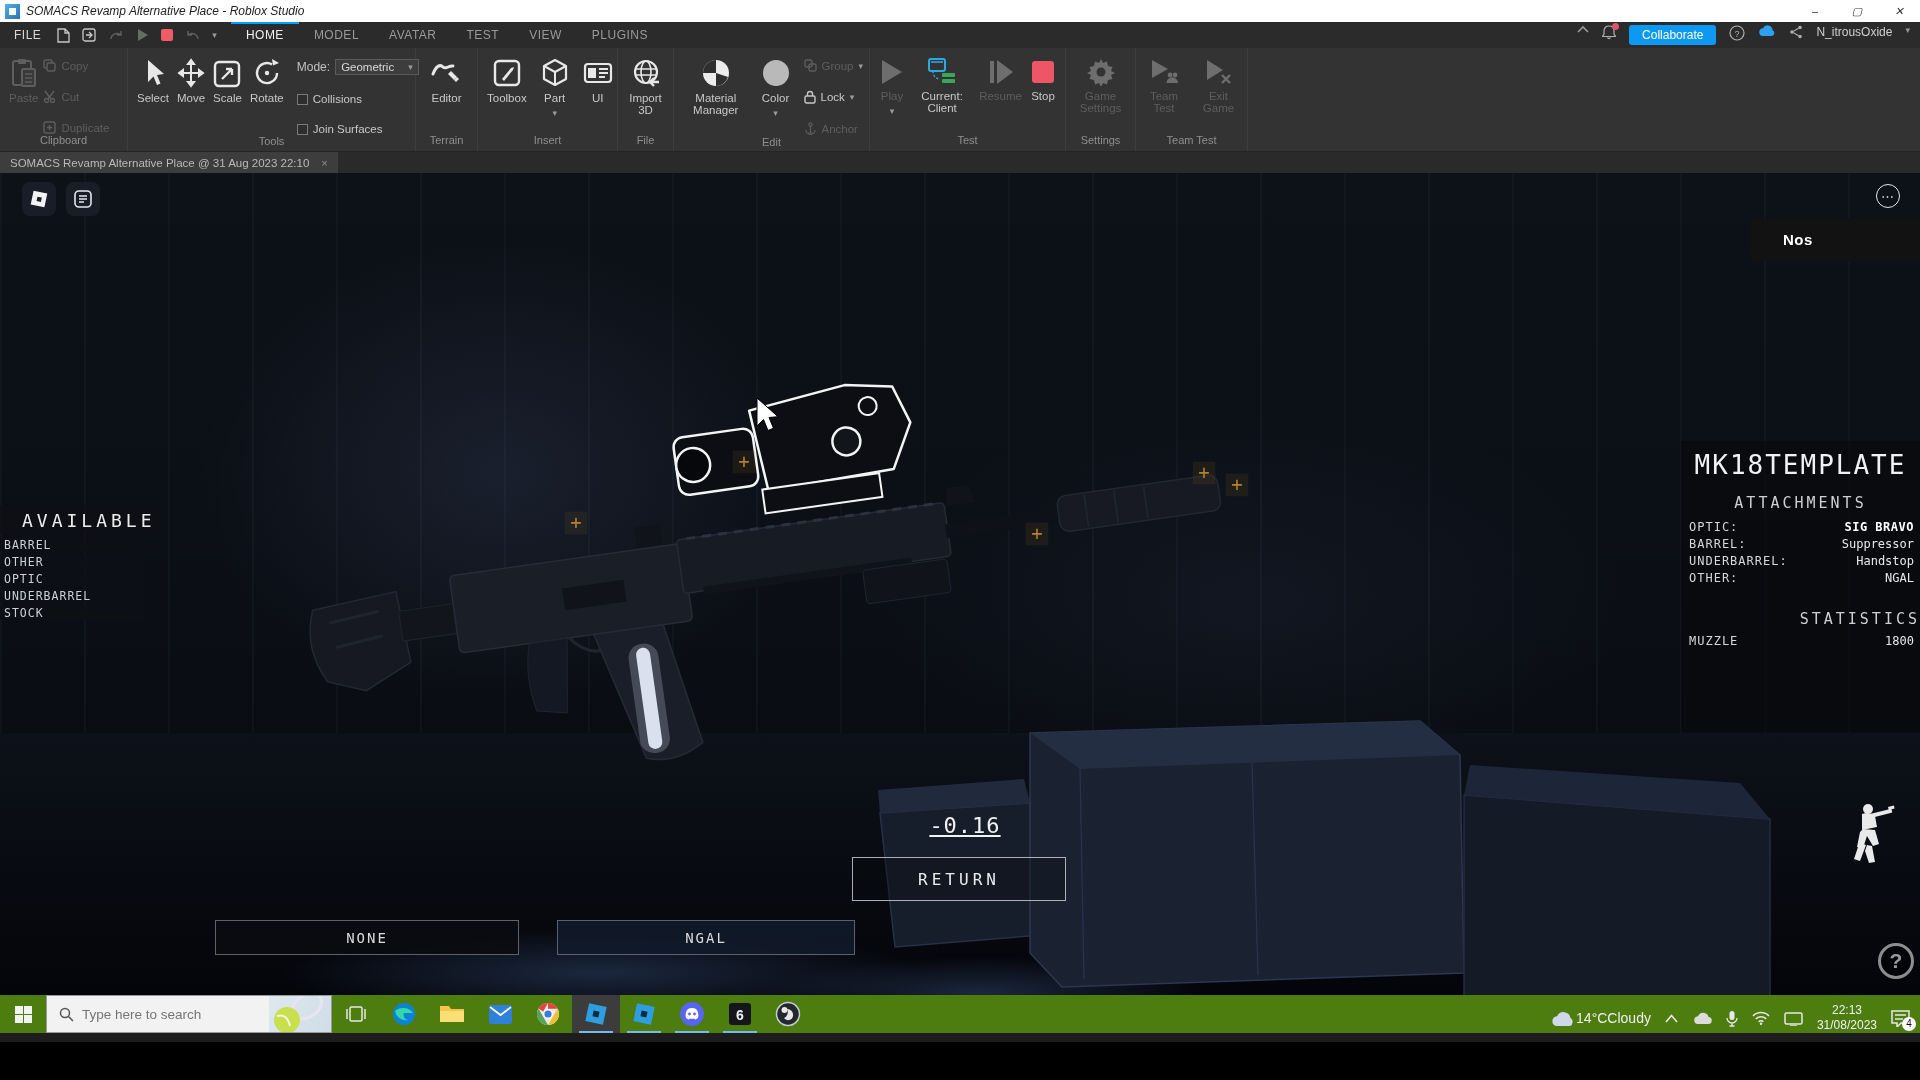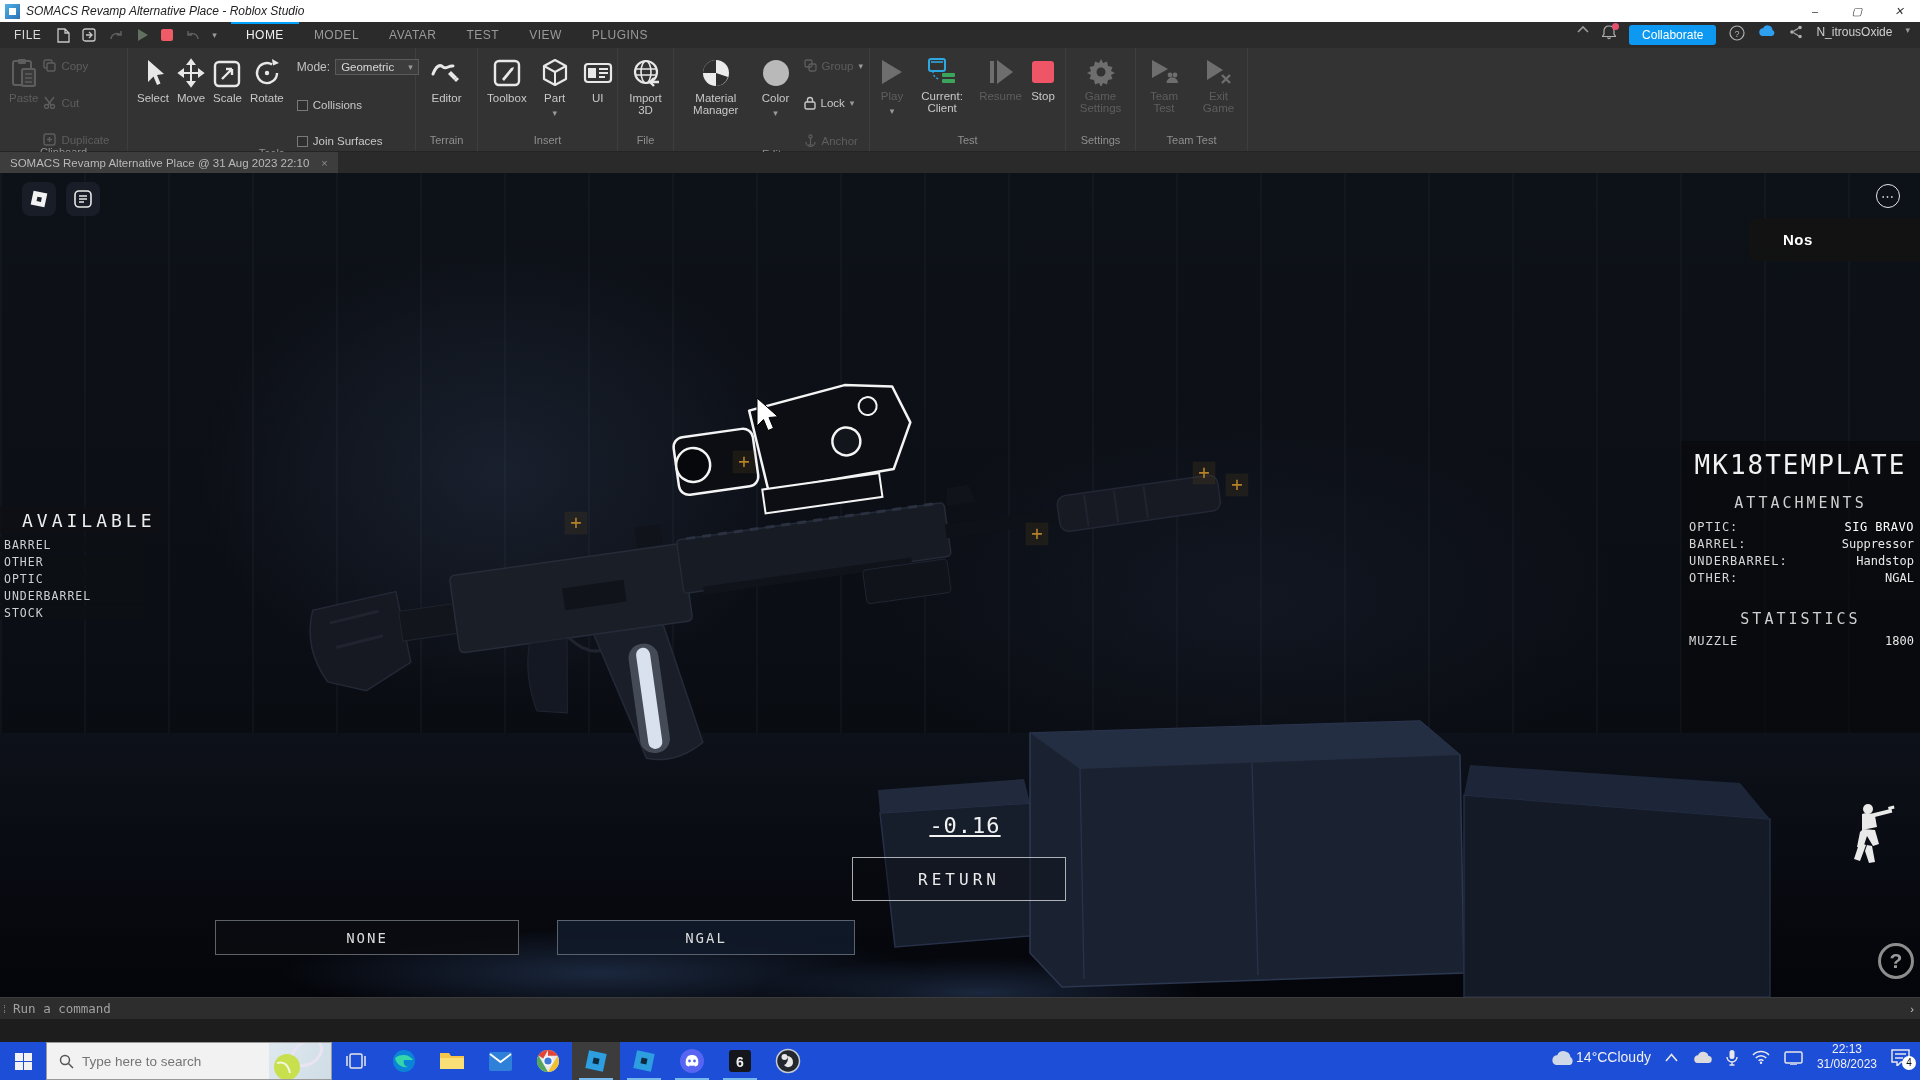--- a/index.html
+++ b/index.html
@@ -35,21 +35,21 @@
 
   
   .ribbon { position:absolute; top:48px; left:0; width:1920px; height:104px;
     background:#333333; z-index:50; display:flex; border-bottom:1px solid #242424; }
   .rgroup { position:relative; border-right:1px solid #3e3e3e; display:flex; flex-direction:column; }
   .ritems { flex:1; display:flex; align-items:flex-start; padding:8px 6px 0 6px; gap:2px; }
   .rgl { text-align:center; font-size:11px; color:#8f8f8f; padding-bottom:5px; }
   .rbtn { display:flex; flex-direction:column; align-items:center; gap:4px; padding:2px 3px; }
   .rbtn .rlab { font-size:11.5px; line-height:12px; color:#c8c8c8; text-align:center; white-space:pre-line; }
   .rbtn.dis .rlab { color:#5e5e5e; }
-  .rcol { display:flex; flex-direction:column; gap:24px; padding-top:3px;text-align:center; }
+  .rcol { display:flex; flex-direction:column; gap:18px; padding-top:3px;text-align:center; }
   .rsmall { display:flex; align-items:center; gap:5px; font-size:11.5px; color:#c8c8c8; }
   .rsmall.dis { color:#5e5e5e; }
   .modebar { display:flex; align-items:center; gap:5px; font-size:12px; color:#c0c0c0; }
   .modesel { background:#3d3d3d; border:1px solid #5a5a5a; color:#d8d8d8; font-size:11.5px;
     padding:1px 5px; display:flex; align-items:center; gap:14px; }
   .cb { width:11px; height:11px; border:1px solid #7a7a7a; background:#2e2e2e; display:inline-block; }
   .caret { font-size:9px; color:#9a9a9a; }
 
   
   .docbar { position:absolute; top:152px; left:0; width:1920px; height:21px; background:#2a2a2a; z-index:50; display:flex; }
@@ -84,22 +84,22 @@
   .availrow { position:absolute; left:0; width:143px; height:15px; background:rgba(13,15,20,.85);
     color:#ccd1d7; font-size:11.5px; letter-spacing:1px; display:flex; align-items:center; padding-left:4px; }
 
   .wpanel { position:absolute; left:1681px; top:268px; width:239px; height:291px;
     background:rgba(8,9,11,.58); color:#e4e4e4; }
   .wpanel .wt { text-align:center; font-size:26px; letter-spacing:2px; color:#f1f1f1; margin-top:9px; }
   .wpanel .wh { text-align:center; font-size:15px; letter-spacing:3px; color:#cfcfcf; margin-top:14px; }
   .wrow { display:flex; justify-content:space-between; font-size:12px; padding:1.5px 6px 1.5px 8px; }
   .wrow .wl { color:#d6d6d6; letter-spacing:1px; }
   .wrow .wv { color:#e8e8e8; }
-  .wrow .wv.hl { color:#ffffff; font-weight:normal; letter-spacing:.5px; }
-  .wpanel .wh2 { text-align:center; font-size:15px; letter-spacing:3px; color:#cfcfcf; margin-top:24px; }
+  .wrow .wv.hl { color:#ffffff; font-weight:bold; letter-spacing:.5px; }
+  .wpanel .wh2 { text-align:right; font-size:15px; letter-spacing:3px; color:#cfcfcf; margin-top:24px; }
 
   .offsetval { position:absolute; left:880px; top:640px; width:170px; text-align:center;
     color:#f2f2f2; font-size:22px; letter-spacing:1px;text-decoration:underline; }
   .returnbtn { position:absolute; left:852px; top:684px; width:214px; height:44px;
     border:1px solid rgba(225,228,233,.75); background:rgba(8,10,14,.30);
     color:#ececec; font-size:16px; letter-spacing:4px; display:flex; align-items:center; justify-content:center; }
   .optbtn { position:absolute; top:747px; height:35px; display:flex; align-items:center; justify-content:center;
     font-size:14px; letter-spacing:2px; color:#dcdcdc; border:1px solid #5d6269; }
   .optbtn.none { left:215px; width:304px; background:rgba(10,12,16,.85); }
   .optbtn.ngal { left:557px; width:298px; background:rgba(17,26,42,.88); border-color:#59626e; }
@@ -113,22 +113,22 @@
   .cmdbar { position:absolute; top:997px; left:0; width:1920px; height:22px; background:#2d2d2d;
     display:flex; align-items:center; z-index:50; border-top:1px solid #3a3a3a; }
   .cmdgrip { color:#7c7c7c; font-size:11px; margin:0 8px 0 3px; letter-spacing:-1px; }
   .cmdinput { flex:1; background:transparent; border:none; outline:none; color:#a6a6a6;
     font-family:"DejaVu Sans Mono", monospace; font-size:12.5px; }
   .cmdinput::placeholder { color:#a0a0a0; }
   .cmdright { color:#c8c8c8; font-size:11px; margin-right:6px; }
   .statusstrip { position:absolute; top:1019px; left:0; width:1920px; height:23px; background:#1d1d1d; z-index:50; }
 
   
-  .taskbar { position:absolute; top:1042px; left:0; width:1920px; height:38px; background:#1d4ed8;
-    display:flex; align-items:flex-start; z-index:60; }
+  .taskbar { position:absolute; top:995px; left:0; width:1920px; height:38px; background:#4d7c0f;
+    display:flex; align-items:flex-end; z-index:60; }
   .startbtn { width:46px; height:38px; display:flex; align-items:center; justify-content:center; }
   .searchbox { width:286px; height:38px; background:#f2f2f2; border:1px solid #9a9a9a;
     display:flex; align-items:center; position:relative; }
   .searchbox input { border:none; outline:none; background:transparent; font-size:13.5px; color:#444;
     width:170px; }
   .searchbox .mag { margin:0 8px 0 12px; }
   .tennis { position:absolute; right:0; top:0; width:62px; height:36px; overflow:hidden;
     background:linear-gradient(120deg,#dfe8ef 0%,#cfdde6 100%); }
   .tslot { width:48px; height:38px; display:flex; align-items:center; justify-content:center; position:relative; }
   .tslot.activeapp { background:#3c3c3c; }

